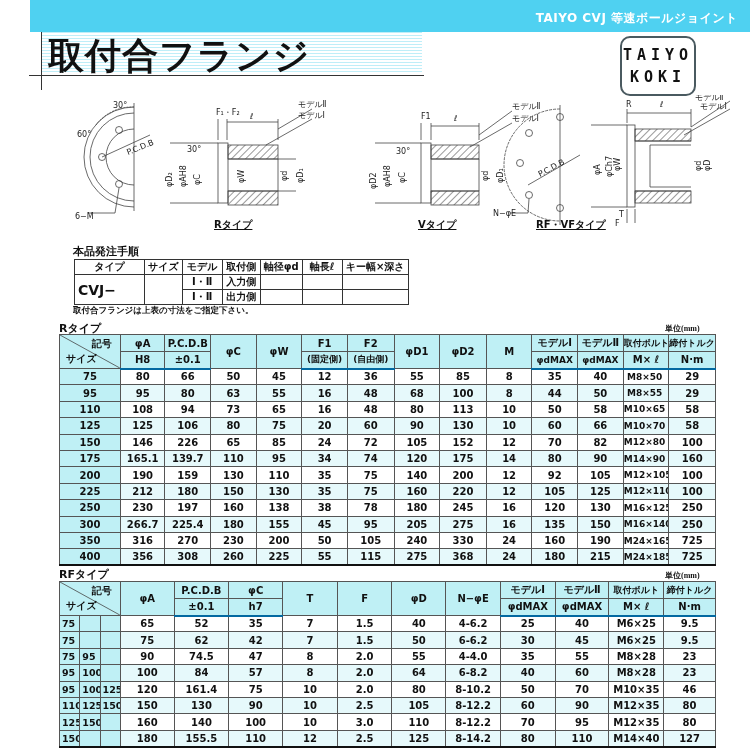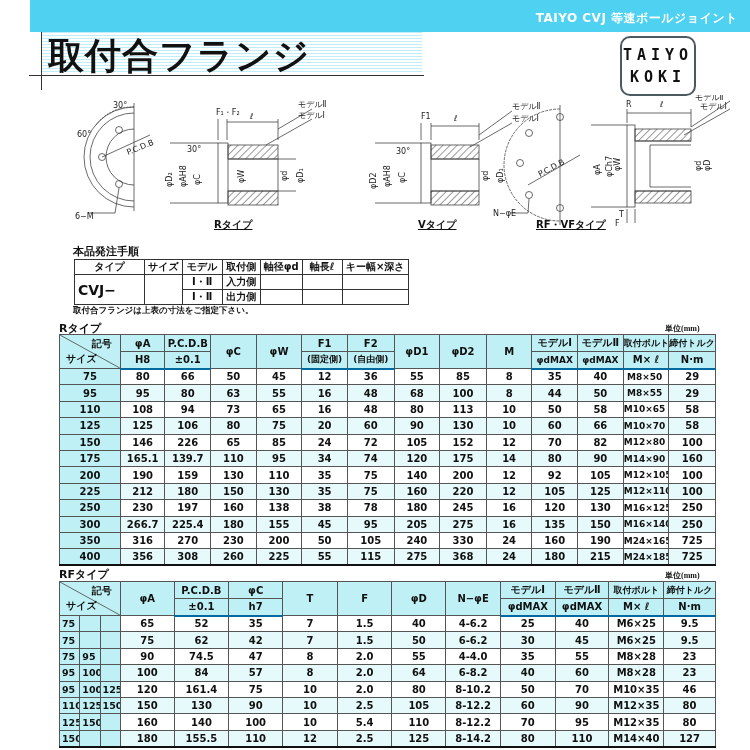--- a/index.html
+++ b/index.html
@@ -627,21 +627,21 @@
         <td>80</td>
       </tr>
       <tr class="odd" style="height: 16.4px;">
         <td class="size sz3">125</td>
         <td class="size sz3">150</td>
         <td class="size sz3"></td>
         <td>160</td>
         <td>140</td>
         <td>100</td>
         <td>10</td>
-        <td>5.4</td>
+        <td>3.0</td>
         <td>110</td>
         <td>8-12.2</td>
         <td>70</td>
         <td>95</td>
         <td>M12×35</td>
         <td>80</td>
       </tr>
       <tr class="even" style="height: 16.4px;">
         <td class="size sz3">150</td>
         <td class="size sz3"></td>

